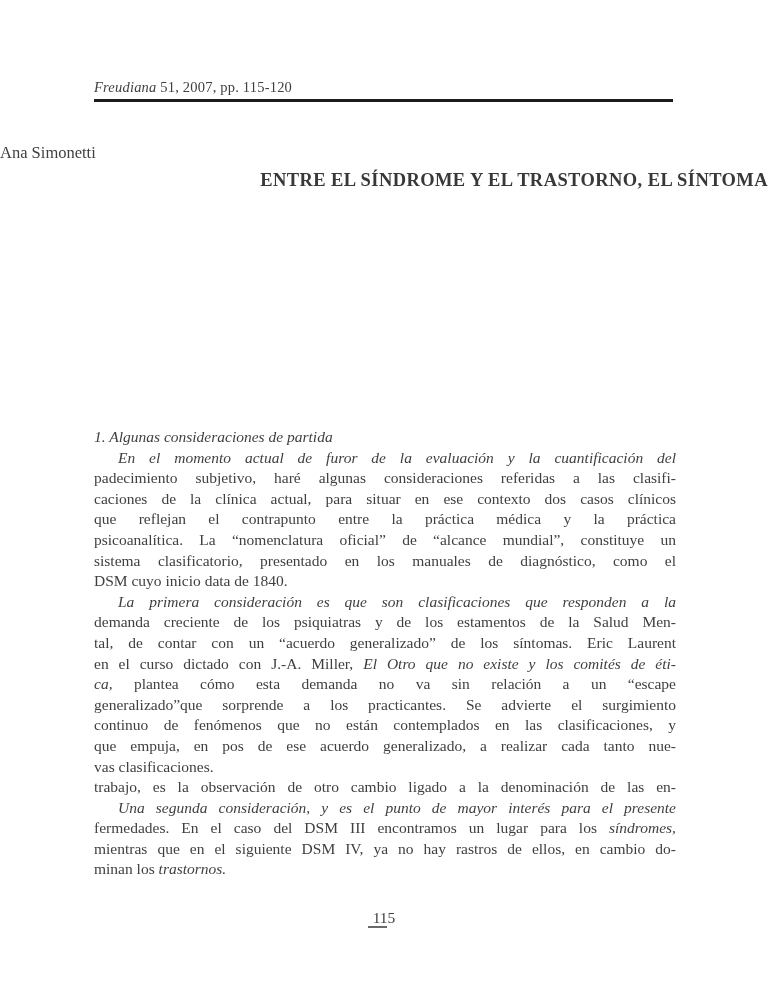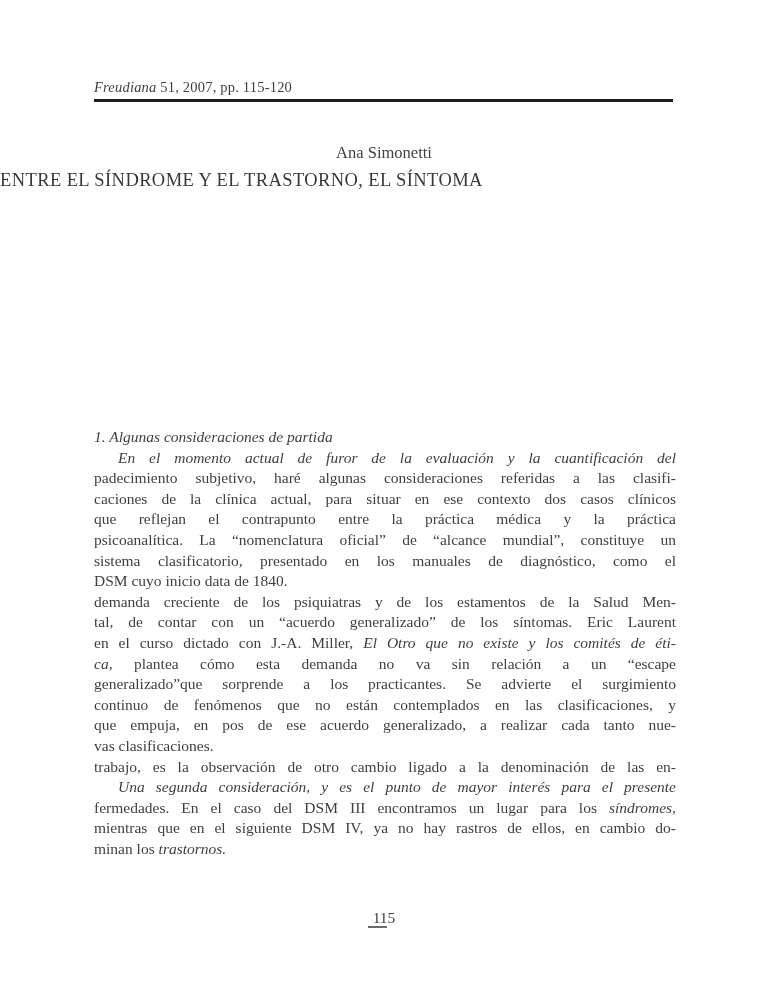--- a/index.html
+++ b/index.html
@@ -39,33 +39,33 @@
     top: 83px;
     width: 579px;
     height: 3px;
     background: var(--rule);
   }
   .author {
     position: absolute;
     left: 0;
     top: 127px;
     width: 100%;
-    text-align: center;
+    text-align: left;
     font-size: 16.5px;
     line-height: 20px;
   }
   .title {
     position: absolute;
     left: 0;
     top: 153px;
     width: 100%;
     margin: 0;
-    text-align: left;
+    text-align: right;
     font-size: 18.5px;
-    font-weight: normal;
+    font-weight: bold;
     letter-spacing: 0.4px;
     line-height: 23px;
     color: #383838;
   }
   .body {
     position: absolute;
     left: 94px;
     top: 411px;
     width: 582px;
     font-size: 15.5px;
@@ -121,20 +121,21 @@
 
   <main class="body">
       <div class="line last"><i>1. Algunas consideraciones de partida</i></div>
       <div class="line ind"><span>En el momento actual de furor de la evaluación y la cuantificación del</span></div>
       <div class="line"><span>padecimiento subjetivo, haré algunas consideraciones referidas a las clasifi-</span></div>
       <div class="line"><span>caciones de la clínica actual, para situar en ese contexto dos casos clínicos</span></div>
       <div class="line"><span>que reflejan el contrapunto entre la práctica médica y la práctica</span></div>
       <div class="line"><span>psicoanalítica. La “nomenclatura oficial” de “alcance mundial”, constituye un</span></div>
       <div class="line"><span>sistema clasificatorio, presentado en los manuales de diagnóstico, como el</span></div>
       <div class="line last"><span>DSM cuyo inicio data de 1840.</span></div>
+      <div class="line ind"><span>La primera consideración es que son clasificaciones que responden a la</span></div>
       <div class="line"><span>demanda creciente de los psiquiatras y de los estamentos de la Salud Men-</span></div>
       <div class="line"><span>tal, de contar con un “acuerdo generalizado” de los síntomas. Eric Laurent</span></div>
       <div class="line"><span>en el curso dictado con J.-A. Miller, </span><i>El Otro que no existe y los comités de éti-</i></div>
       <div class="line"><i>ca,</i><span> plantea cómo esta demanda no va sin relación a un “escape</span></div>
       <div class="line"><span>generalizado”que sorprende a los practicantes. Se advierte el surgimiento</span></div>
       <div class="line"><span>continuo de fenómenos que no están contemplados en las clasificaciones, y</span></div>
       <div class="line"><span>que empuja, en pos de ese acuerdo generalizado, a realizar cada tanto nue-</span></div>
       <div class="line last"><span>vas clasificaciones.</span></div>
       <div class="line"><span>trabajo, es la observación de otro cambio ligado a la denominación de las en-</span></div>
       <div class="line ind"><span>Una segunda consideración, y es el punto de mayor interés para el presente</span></div>

